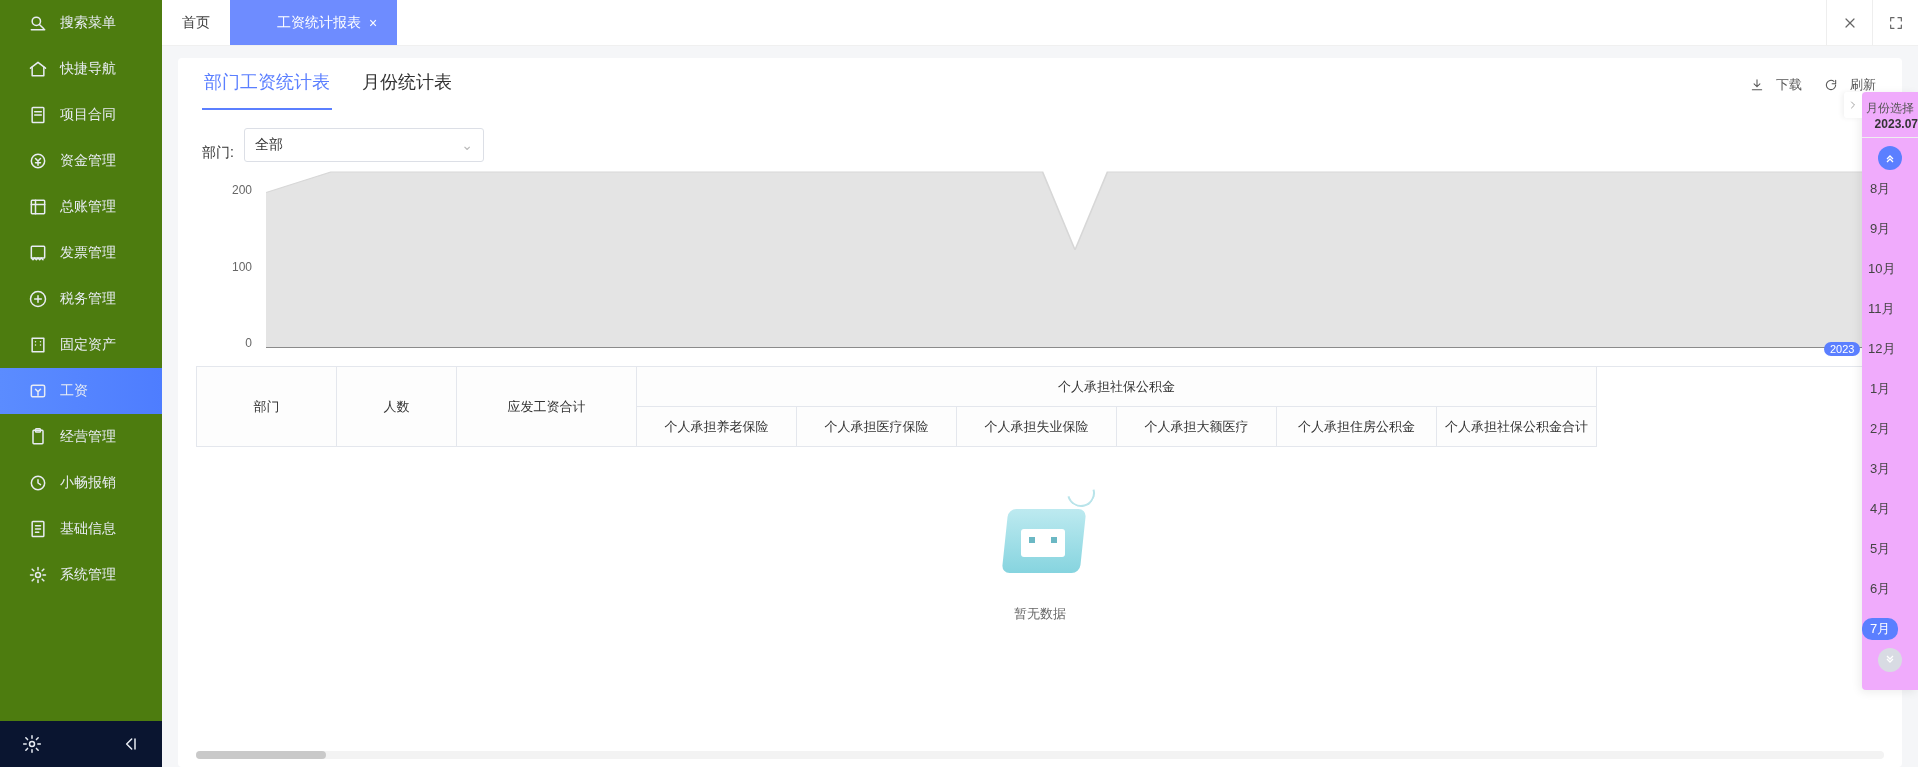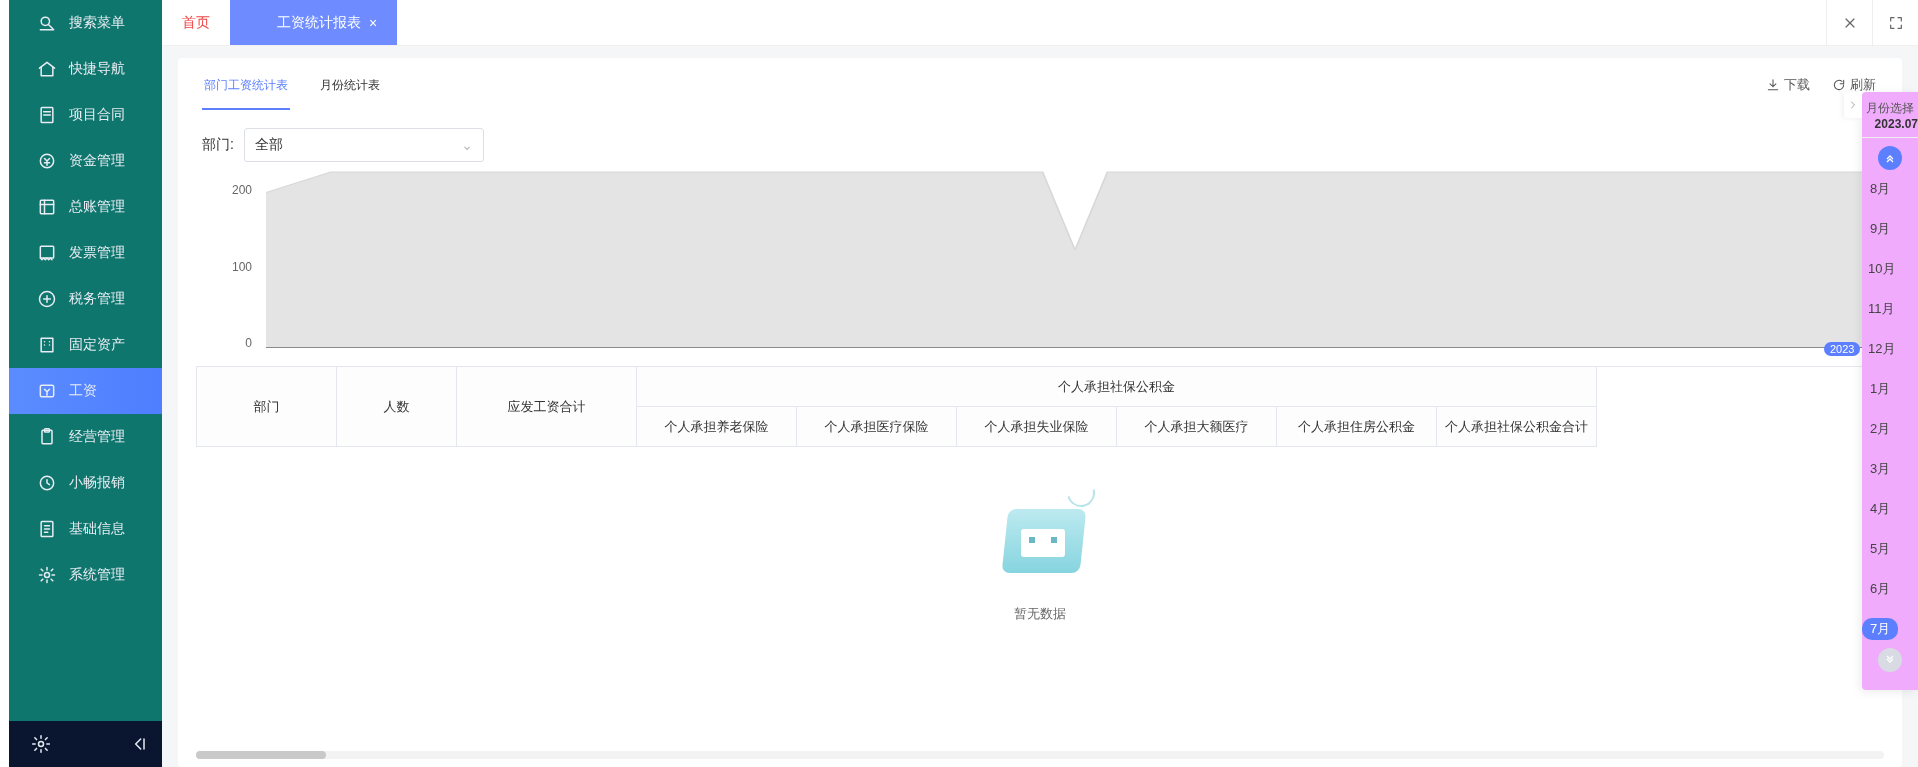--- a/index.html
+++ b/index.html
@@ -1,44 +1,44 @@
 <!DOCTYPE html>
 <html><head>
 <meta charset="utf-8">
 <style>
 * { margin: 0; padding: 0; box-sizing: border-box; }
 body { font-family: "Microsoft YaHei", Arial, sans-serif; font-size: 14px; color: #333; background: #fff; overflow: hidden; width: 1918px; height: 767px; position: relative; }
 
 
-.sidebar { position: absolute; left: 9px; top: 0; width: 162px; height: 767px; background: #0f766e; color: #fff; }
+.sidebar { position: absolute; left: 0; top: 0; width: 162px; height: 767px; background: #4d7c0f; color: #fff; }
 .sidebar-item { display: flex; align-items: center; height: 46px; padding-left: 28px; cursor: pointer; color: #e8ecf3; font-size: 14px; }
 .sidebar-item.active { background: linear-gradient(90deg, #5b8cff 0%, #4e7dff 100%); }
 .sidebar-item .icon { width: 20px; height: 20px; margin-right: 12px; display: inline-flex; align-items: center; justify-content: center; }
 .sidebar-bottom { position: absolute; bottom: 0; left: 0; width: 100%; height: 46px; display: flex; align-items: center; justify-content: space-between; padding: 0 22px; background: #0a1530; }
 .sidebar-bottom .icon { width: 20px; height: 20px; color: #e8ecf3; cursor: pointer; }
 
 
 .topbar { position: absolute; left: 162px; top: 0; right: 0; height: 46px; background: #fff; display: flex; align-items: stretch; border-bottom: 1px solid #f0f0f0; }
-.tab { display: flex; align-items: center; padding: 0 20px; font-size: 14px; cursor: pointer; color: #ef4444; }
+.tab { display: flex; align-items: center; padding: 0 20px; font-size: 14px; cursor: pointer; color: #404040; }
 .tab.active { background: #6e8cff; color: #fff; padding-left: 47px; }
 .tab .close { margin-left: 8px; font-size: 14px; }
 .topbar-spacer { flex: 1; }
 .topbar-btn { width: 46px; display: flex; align-items: center; justify-content: center; border-left: 1px solid #eee; cursor: pointer; color: #666; }
 
 
 .content { position: absolute; left: 162px; top: 46px; right: 0; bottom: 0; background: #f5f6f8; padding: 12px 16px 0 16px; }
 .panel { background: #fff; border-radius: 4px; height: 100%; padding: 0 18px 12px 18px; position: relative; }
 
 .subtabs { display: flex; align-items: flex-end; height: 52px; gap: 28px; padding-left: 6px; }
-.subtab { padding: 14px 2px; font-size: 12px; color: #333; cursor: pointer; border-bottom: 2px solid transparent; }
+.subtab { padding: 14px 2px; font-size: 18px; color: #333; cursor: pointer; border-bottom: 2px solid transparent; }
 .subtab.active { color: #5b7fff; border-bottom-color: #5b7fff; }
 .toolbar { position: absolute; right: 26px; top: 18px; display: flex; gap: 22px; color: #555; font-size: 13px; }
-.toolbar .tool { display: flex; align-items: center; gap: 4px; cursor: pointer; }
-
-.filter-row { display: flex; align-items: center; margin-top: 18px; padding-left: 6px; gap: 10px; }
+.toolbar .tool { display: flex; align-items: center; gap: 12px; cursor: pointer; }
+
+.filter-row { display: flex; align-items: flex-end; margin-top: 18px; padding-left: 6px; gap: 10px; }
 .filter-row label { font-size: 14px; color: #333; }
 .select { width: 240px; height: 34px; border: 1px solid #dcdfe6; border-radius: 3px; display: flex; align-items: center; justify-content: space-between; padding: 0 10px; cursor: pointer; background: #fff; }
 .select .caret { color: #bbb; }
 
 .chart-area { margin-top: 6px; height: 180px; position: relative; padding-left: 70px; }
 .chart-yticks { position: absolute; left: 0; top: 0; bottom: 0; width: 62px; }
 .chart-yticks div { position: absolute; right: 6px; font-size: 12px; color: #666; transform: translateY(-50%); }
 .chart-plot { position: relative; width: 100%; height: 100%; }
 .chart-plot svg { width: 100%; height: 100%; }
 

